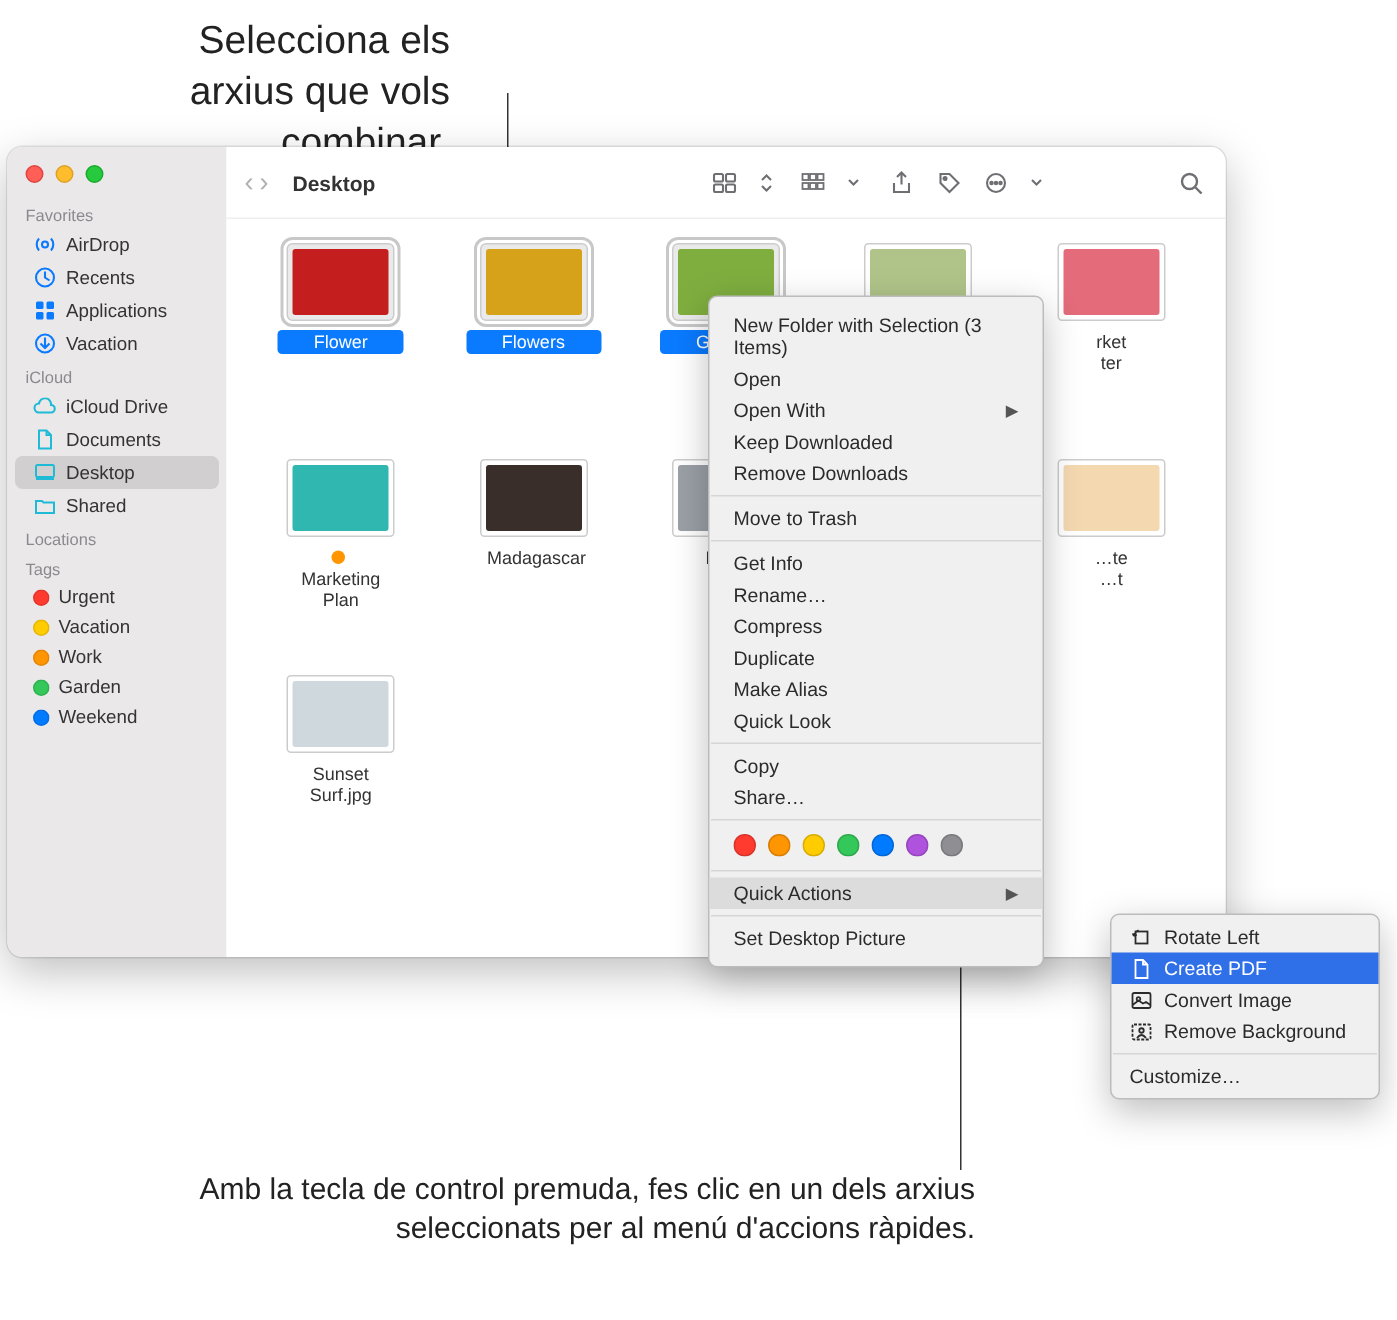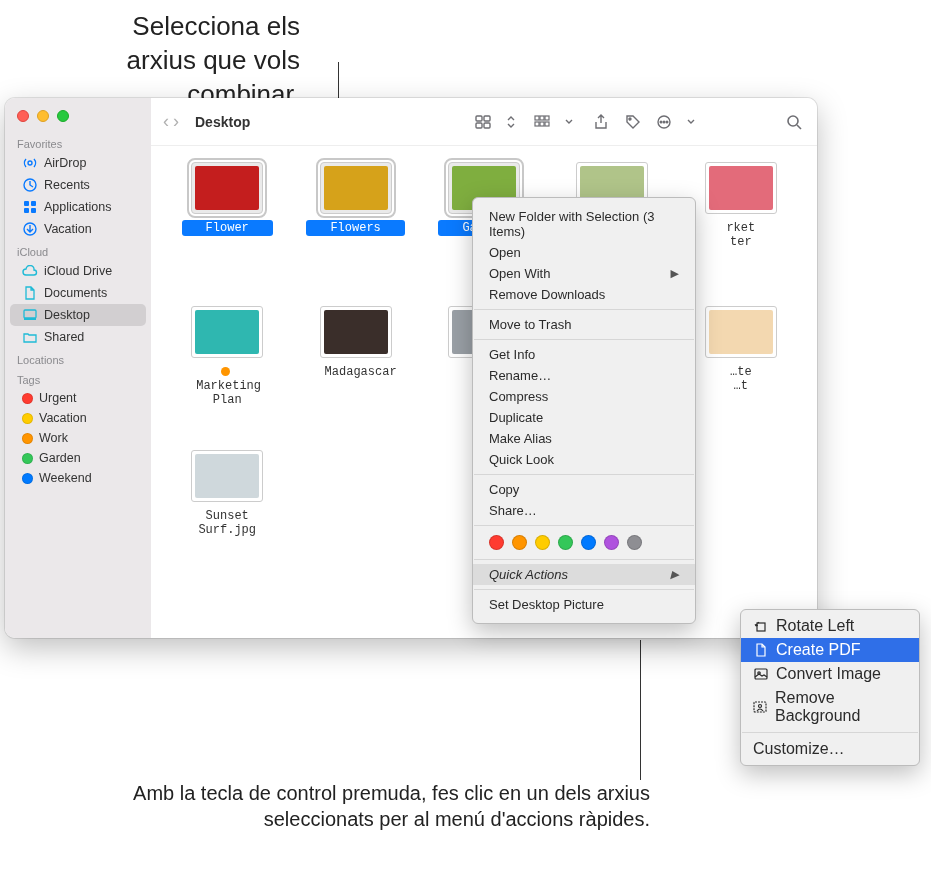--- a/index.html
+++ b/index.html
@@ -171,21 +171,20 @@
   }
   .thumb-inner {
     width: 64px; height: 44px;
     border-radius: 2px;
   }
   .file-label {
     padding: 1px 24px;
     border-radius: 3px;
     display: inline-block;
     max-width: 110px;
-    font-family: Liberation Mono, monospace;
   }
   .file-item.selected .file-label {
     background: #0a7aff;
     color: #fff;
   }
   .tag-indicator {
     width: 9px; height: 9px; border-radius: 50%;
     display: inline-block;
     margin-right: 3px;
     vertical-align: middle;
@@ -205,21 +204,20 @@
   }
   .cm-item {
     padding: 3px 16px;
     display: flex;
     justify-content: space-between;
     align-items: center;
     color: #2b2b2b;
   }
   .cm-item.highlight {
     background: #dcdcdc;
-    font-style: italic;
   }
   .cm-item .chev { color: #555; font-size: 11px; }
   .cm-sep {
     height: 1px;
     background: #d6d6d6;
     margin: 4px 1px;
   }
   .cm-tags-row {
     display: flex;
     gap: 8px;
@@ -232,21 +230,21 @@
   .submenu {
     position: absolute;
     top: 609px;
     left: 740px;
     width: 180px;
     background: #f0f0f0;
     border: 1px solid #bcbcbc;
     border-radius: 6px;
     box-shadow: 0 8px 24px rgba(0,0,0,0.25);
     padding: 4px 0;
-    font-size: 16px;
+    font-size: 13px;
     z-index: 11;
   }
   .sm-item {
     padding: 3px 12px;
     display: flex;
     align-items: center;
     gap: 8px;
     color: #2b2b2b;
   }
   .sm-item.highlight {
@@ -523,20 +521,23 @@
 <div class="context-menu" id="context-menu">
     <div class="cm-item">
       <span>New Folder with Selection (3 Items)</span>
     </div>
     <div class="cm-item">
       <span>Open</span>
     </div>
     <div class="cm-item">
       <span>Open With</span>
       <span class="chev">▶</span>
+    </div>
+    <div class="cm-item">
+      <span>Keep Downloaded</span>
     </div>
     <div class="cm-item">
       <span>Remove Downloads</span>
     </div>
     <div class="cm-sep"></div>
     <div class="cm-item">
       <span>Move to Trash</span>
     </div>
     <div class="cm-sep"></div>
     <div class="cm-item">

